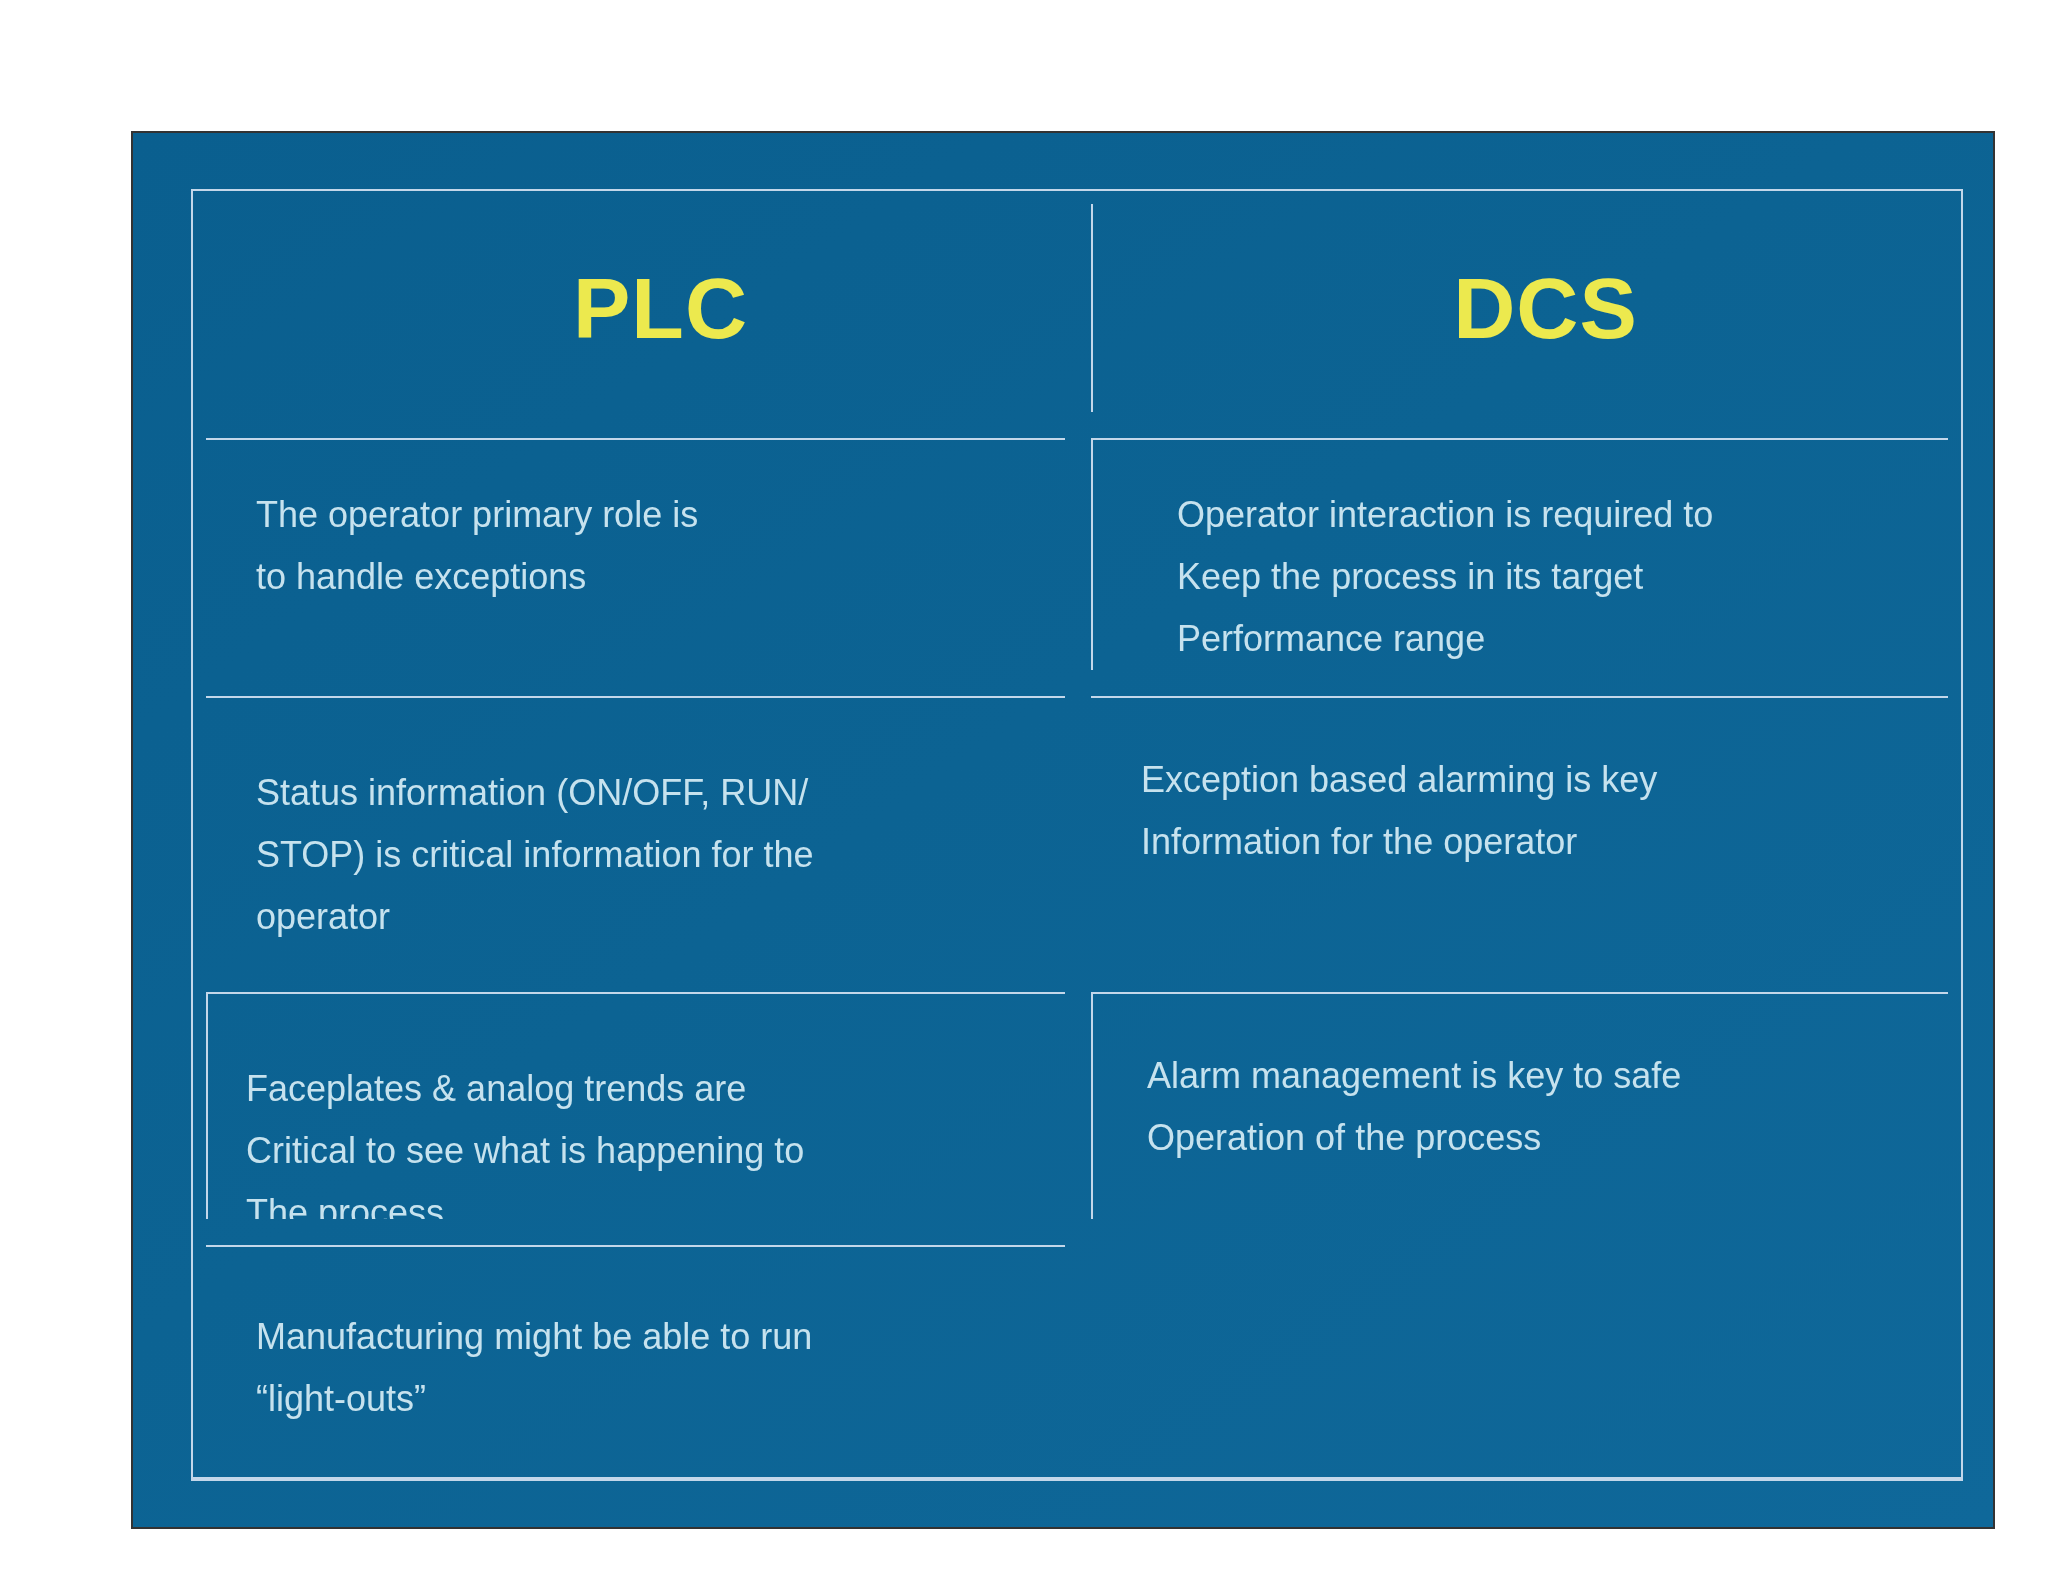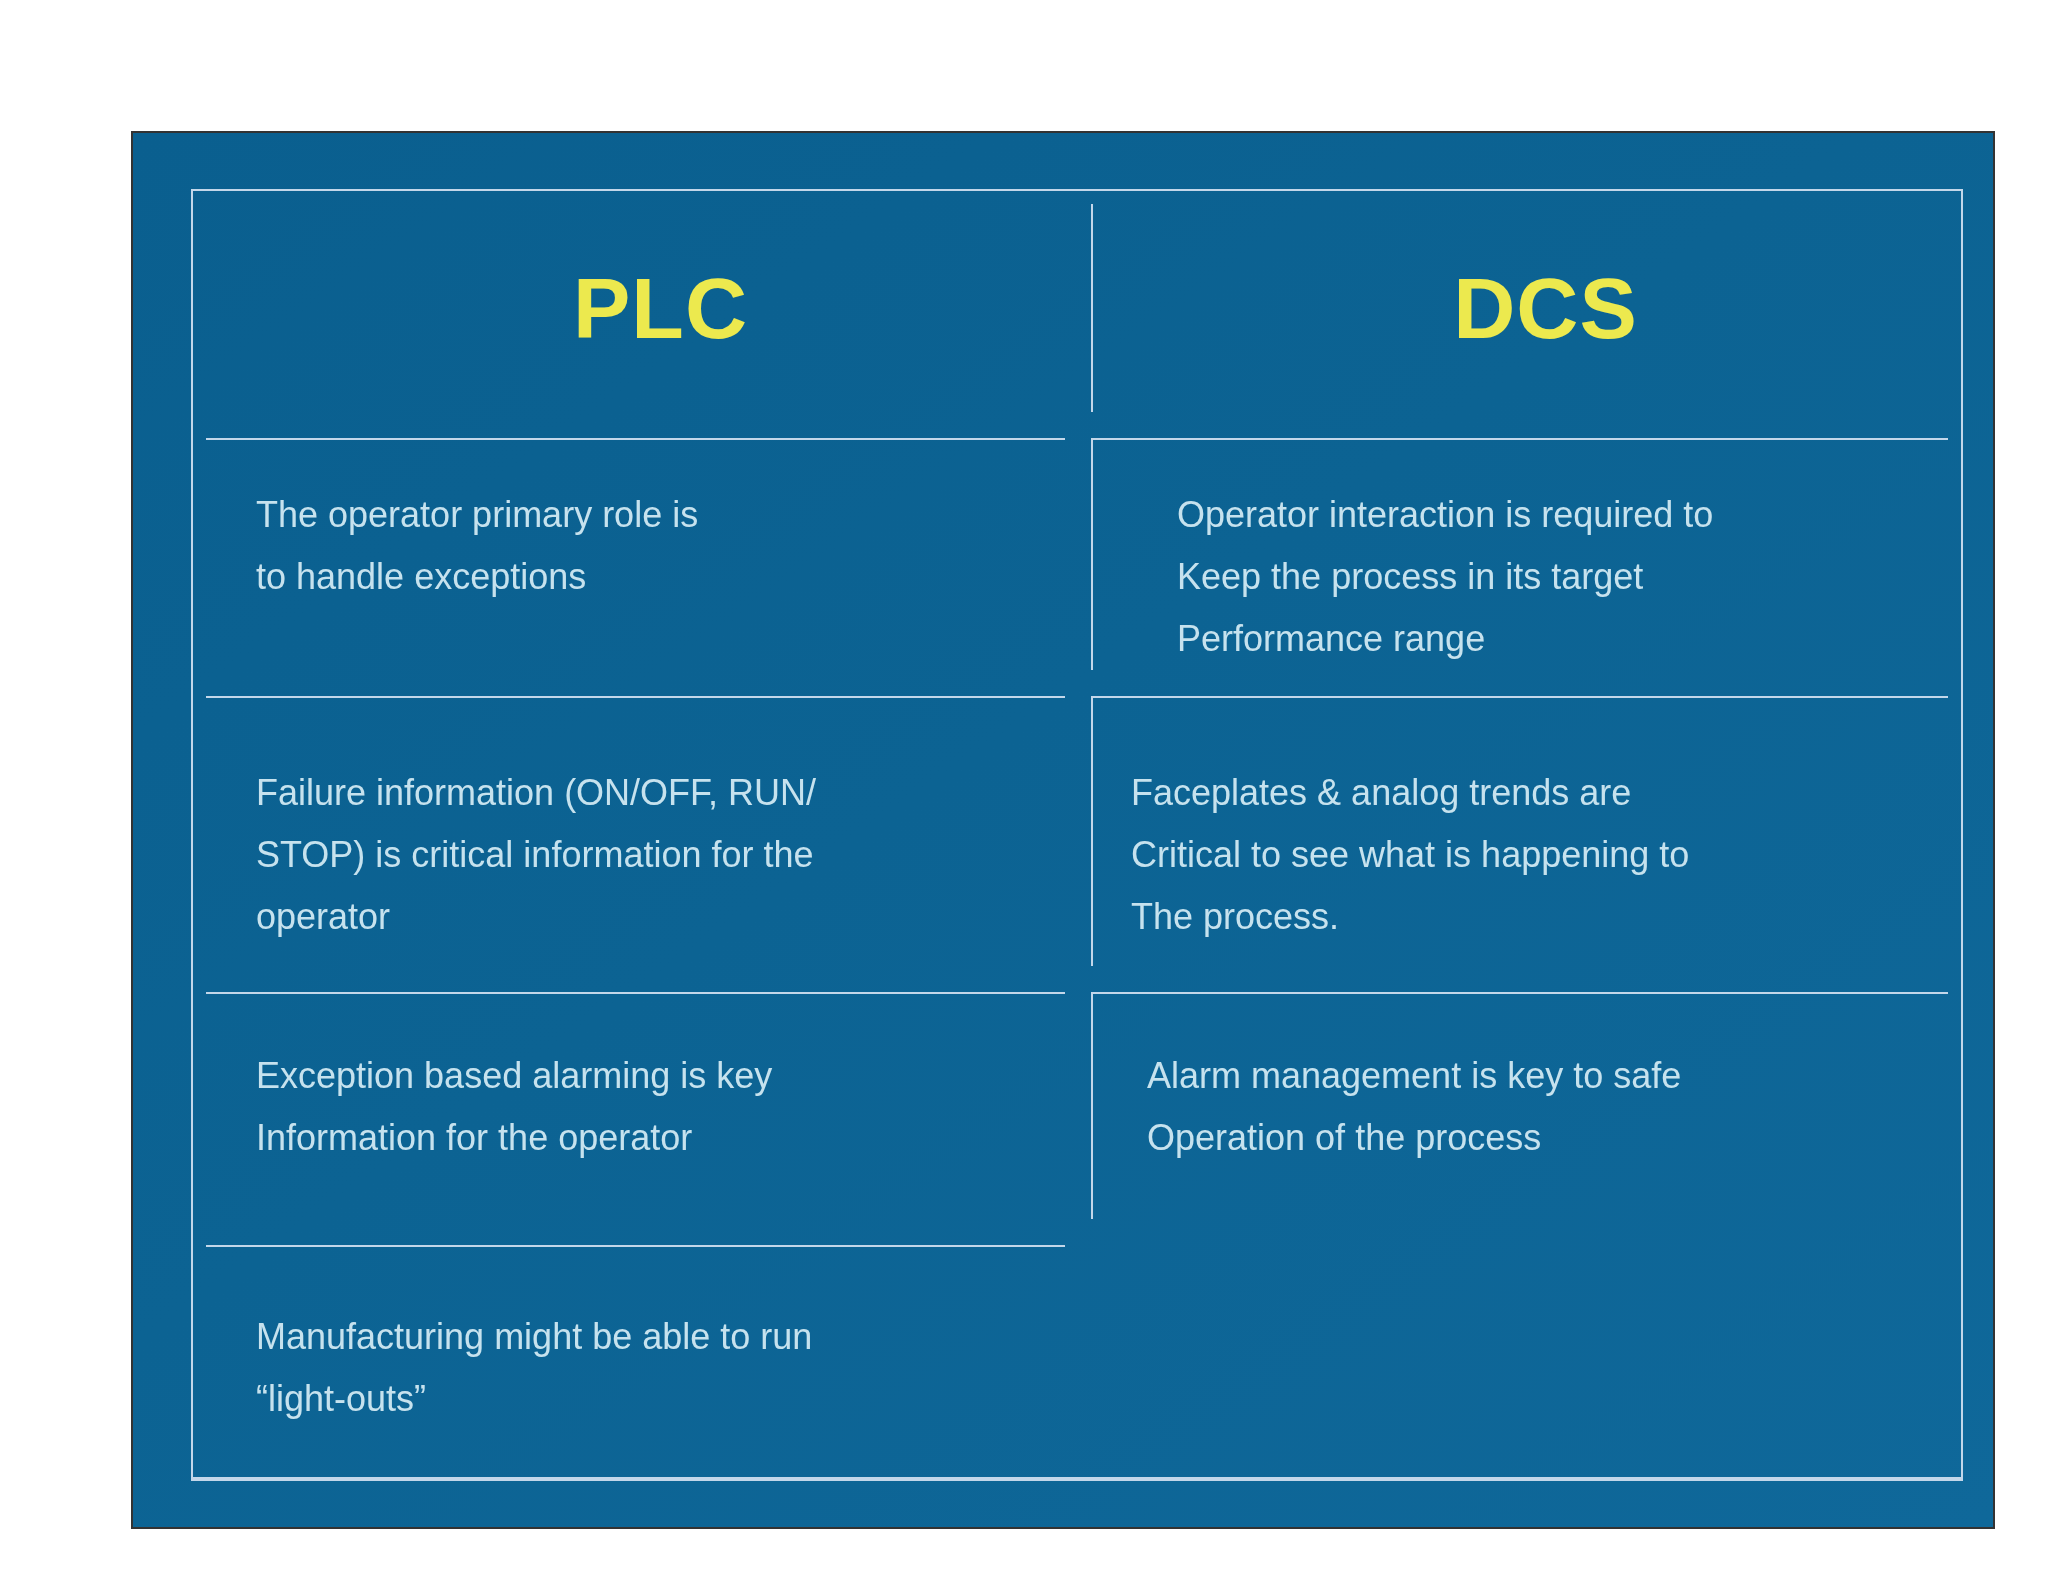--- a/index.html
+++ b/index.html
@@ -69,29 +69,29 @@
 
     <div class="cell header-cell">PLC</div>
     <div class="cell header-cell col-right">DCS</div>
 
     <div class="cell col-left rule-top r2">The operator primary role is
 to handle exceptions</div>
     <div class="cell col-right rule-top r2">Operator interaction is required to
 Keep the process in its target
 Performance range</div>
 
-    <div class="cell col-left rule-top r3">Failure information (ON/OFF, RUN/
+    <div class="cell col-left rule-top r3">Status information (ON/OFF, RUN/
 STOP) is critical information for the
 operator</div>
+    <div class="cell col-left rule-top r4">Exception based alarming is key
+Information for the operator</div>
+
     <div class="cell col-right rule-top r3">Faceplates &amp; analog trends are
 Critical to see what is happening to
 The process.</div>
-
-    <div class="cell col-left rule-top r4">Exception based alarming is key
-Information for the operator</div>
     <div class="cell col-right rule-top r4">Alarm management is key to safe
 Operation of the process</div>
 
     <div class="cell col-left rule-top r5">Manufacturing might be able to run
 “light-outs”</div>
 
   </div>
 </div>
 
 </body></html>

